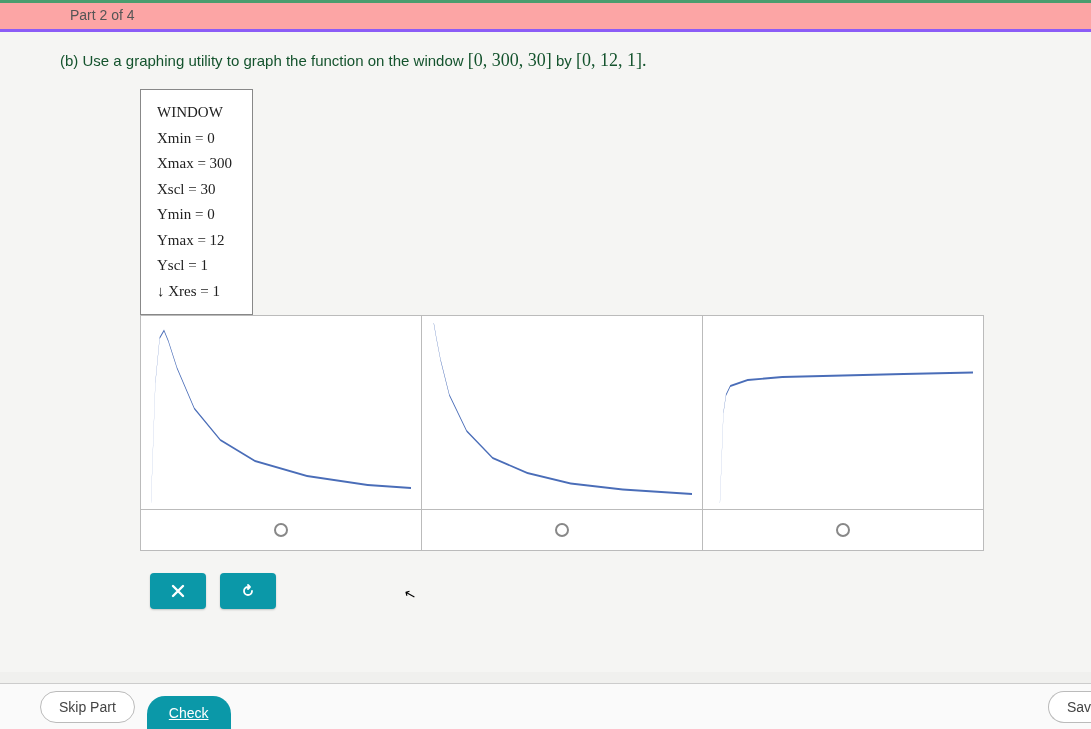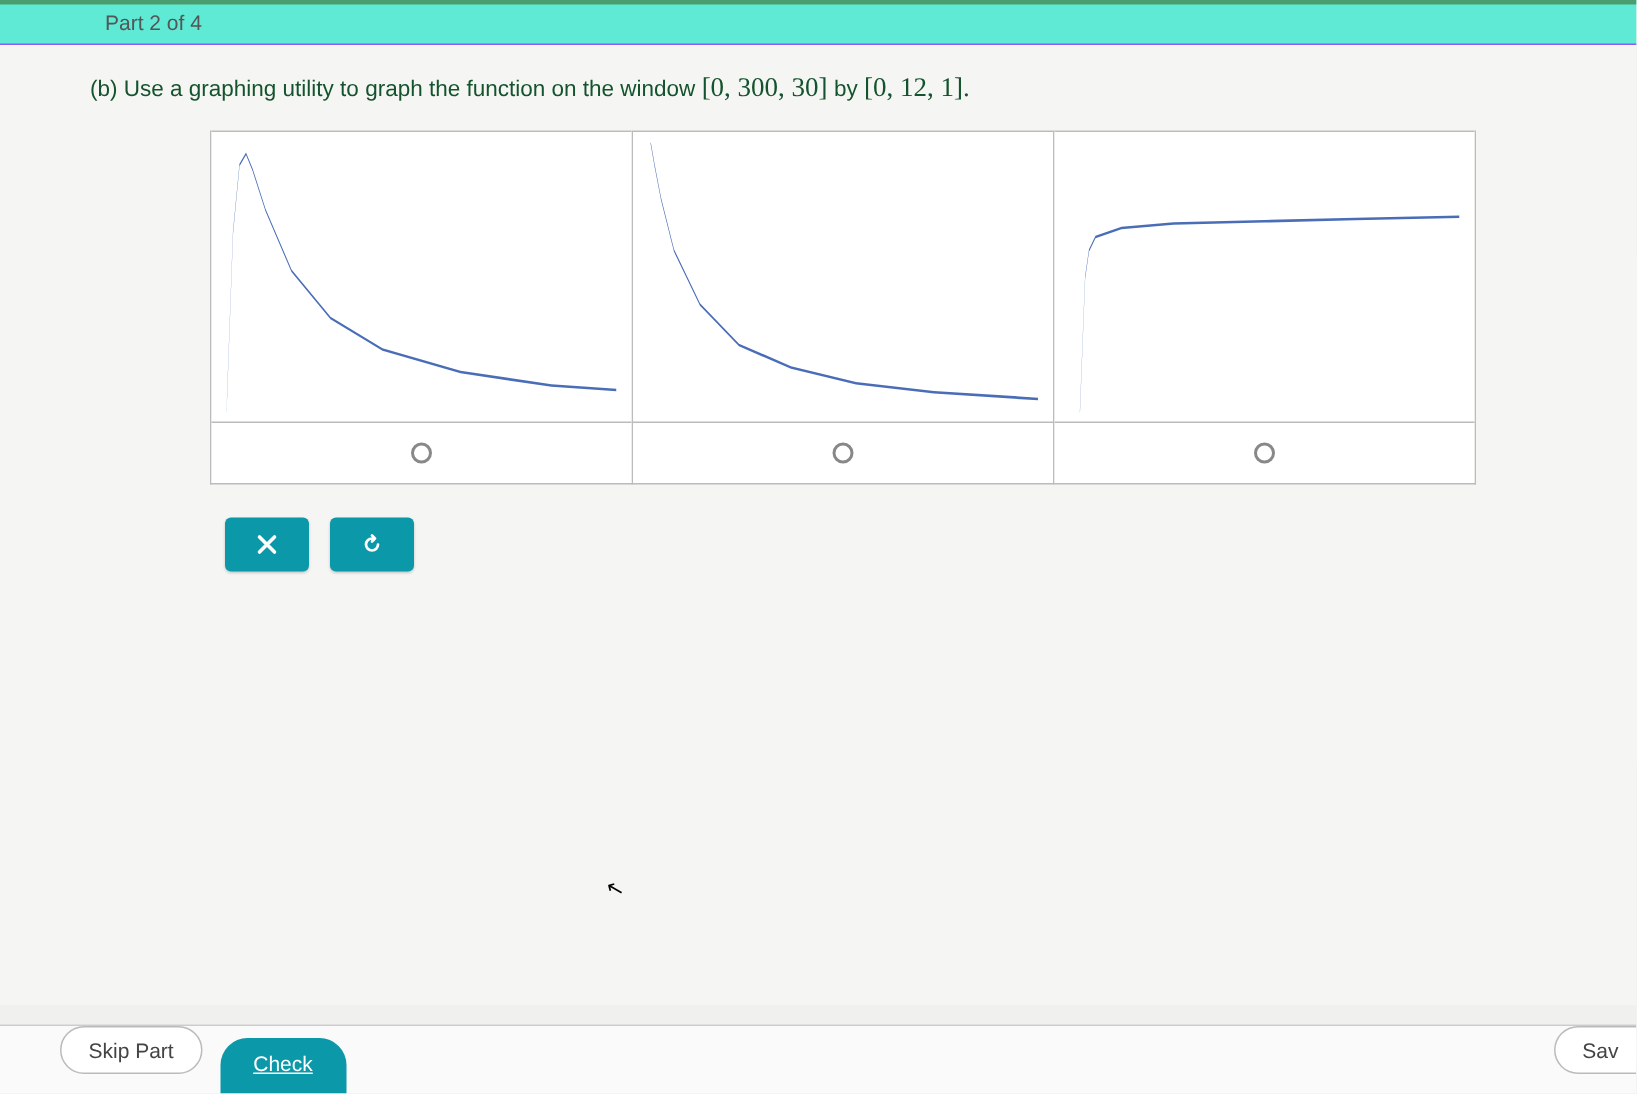--- a/index.html
+++ b/index.html
@@ -5,22 +5,22 @@
   * { box-sizing: border-box; margin: 0; padding: 0; }
   body {
     font-family: Arial, Helvetica, sans-serif;
     background: #f0f0ee;
     width: 1091px;
     height: 729px;
     overflow: hidden;
     position: relative;
   }
   .top-bar {
-    background: #5eead4;
-    border-bottom: 1px solid #8b5cf6;
+    background: #fca5a5;
+    border-bottom: 3px solid #8b5cf6;
     border-top: 3px solid #4a9d6f;
     padding: 4px 0 6px 70px;
     font-size: 14px;
     color: #555;
   }
   .content {
     background: #f5f5f3;
     padding: 12px 40px 0 50px;
     height: 640px;
     position: relative;
@@ -108,21 +108,21 @@
   .action-btn svg { width: 16px; height: 16px; }
   .bottom-bar {
     position: absolute;
     bottom: 0;
     left: 0;
     right: 0;
     height: 46px;
     background: #fafafa;
     border-top: 1px solid #ccc;
     display: flex;
-    align-items: flex-start;
+    align-items: center;
     padding-left: 40px;
   }
   .skip-btn {
     background: #fff;
     border: 1px solid #bbb;
     border-radius: 18px;
     padding: 7px 18px;
     font-size: 14px;
     color: #444;
     cursor: pointer;
@@ -140,21 +140,21 @@
     position: relative;
     top: 8px;
   }
   .save-btn {
     position: absolute;
     right: 0;
     background: #fff;
     border: 1px solid #bbb;
     border-right: none;
     border-radius: 18px 0 0 18px;
-    padding: 7px 12px 7px 18px;
+    padding: 7px 0 7px 18px;
     font-size: 14px;
     color: #444;
     cursor: pointer;
   }
   .cursor-arrow {
     position: absolute;
     left: 404px;
     top: 554px;
     font-size: 14px;
     color: #000;
@@ -167,20 +167,30 @@
 <div class="top-bar">
   <span>Part 2 of 4</span>
 </div>
 
 <div class="content">
 
   <p class="instruction">
     <span>(b) Use a graphing utility to graph the function on the window </span><span class="math">[0, 300, 30]</span><span> by </span><span class="math">[0, 12, 1].</span>
   </p>
 
+  <div class="window-box">
+    <div class="row">WINDOW</div>
+    <div class="row">Xmin = 0</div>
+    <div class="row">Xmax = 300</div>
+    <div class="row">Xscl = 30</div>
+    <div class="row">Ymin = 0</div>
+    <div class="row">Ymax = 12</div>
+    <div class="row">Yscl = 1</div>
+    <div class="row">↓ Xres = 1</div>
+  </div>
 
 
   <div class="graphs">
 
     <div class="graph-option">
       <div class="graph-cell">
         <svg width="260" height="180" viewBox="0 0 300 12" preserveAspectRatio="none">
           <polyline id="curve0" fill="none" stroke="#4a6db8" stroke-width="0.12" points="0,12 5,4 10,1 15,0.5 20,1.1999999999999993 30,3 50,5.7 80,7.8 120,9.2 180,10.2 250,10.8 300,11"></polyline>
         </svg>
       </div>

